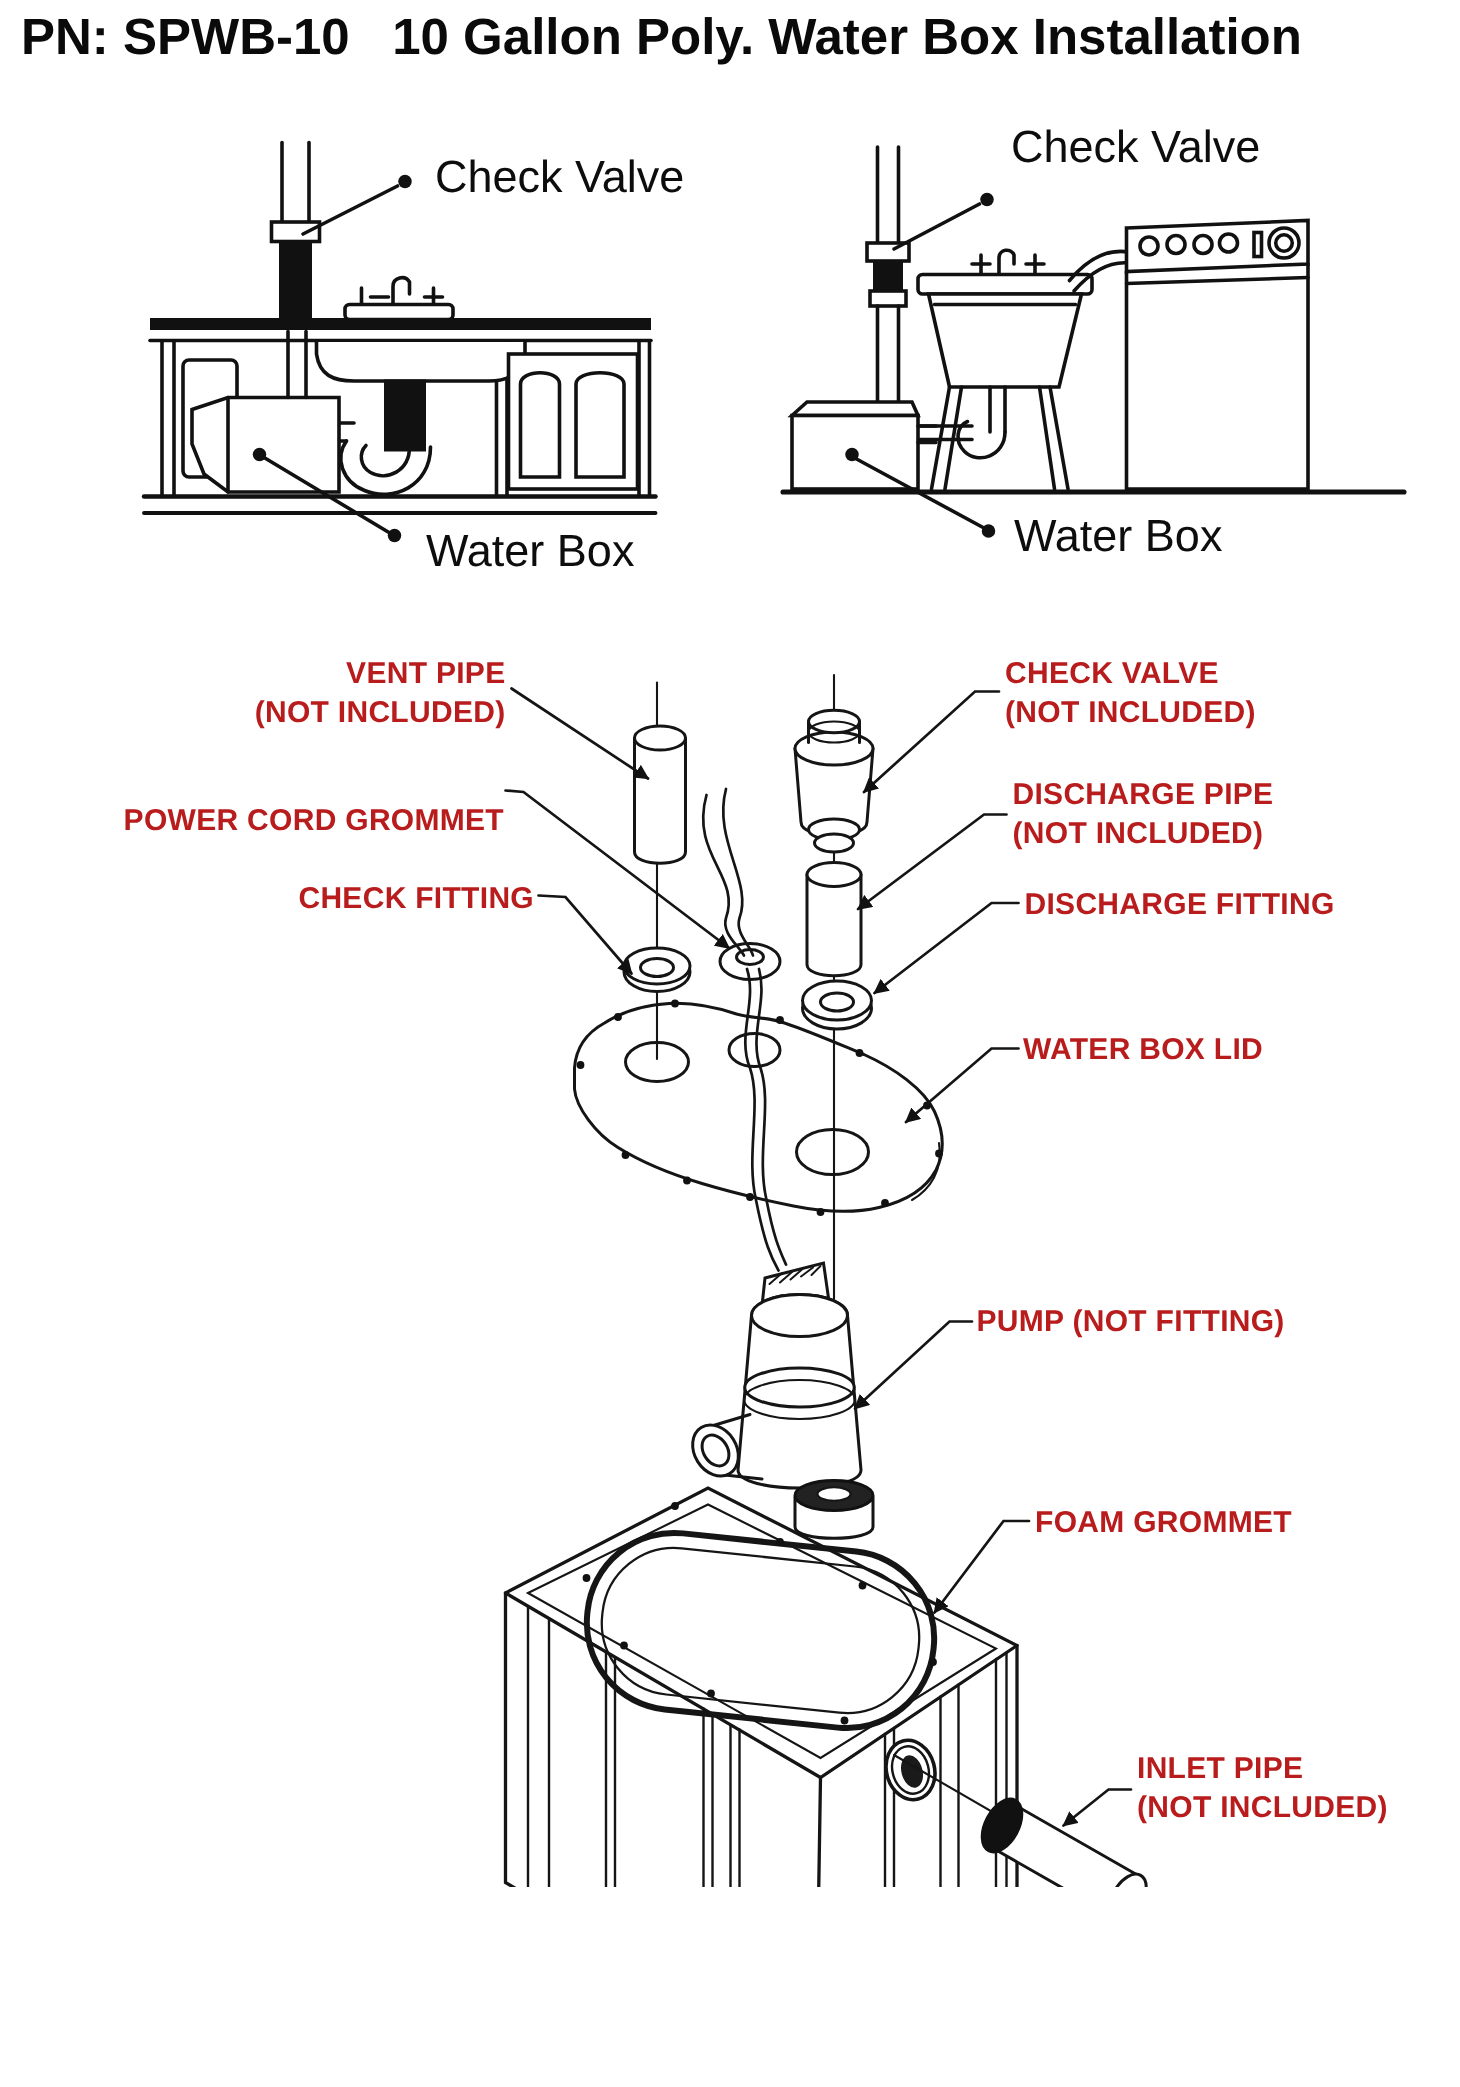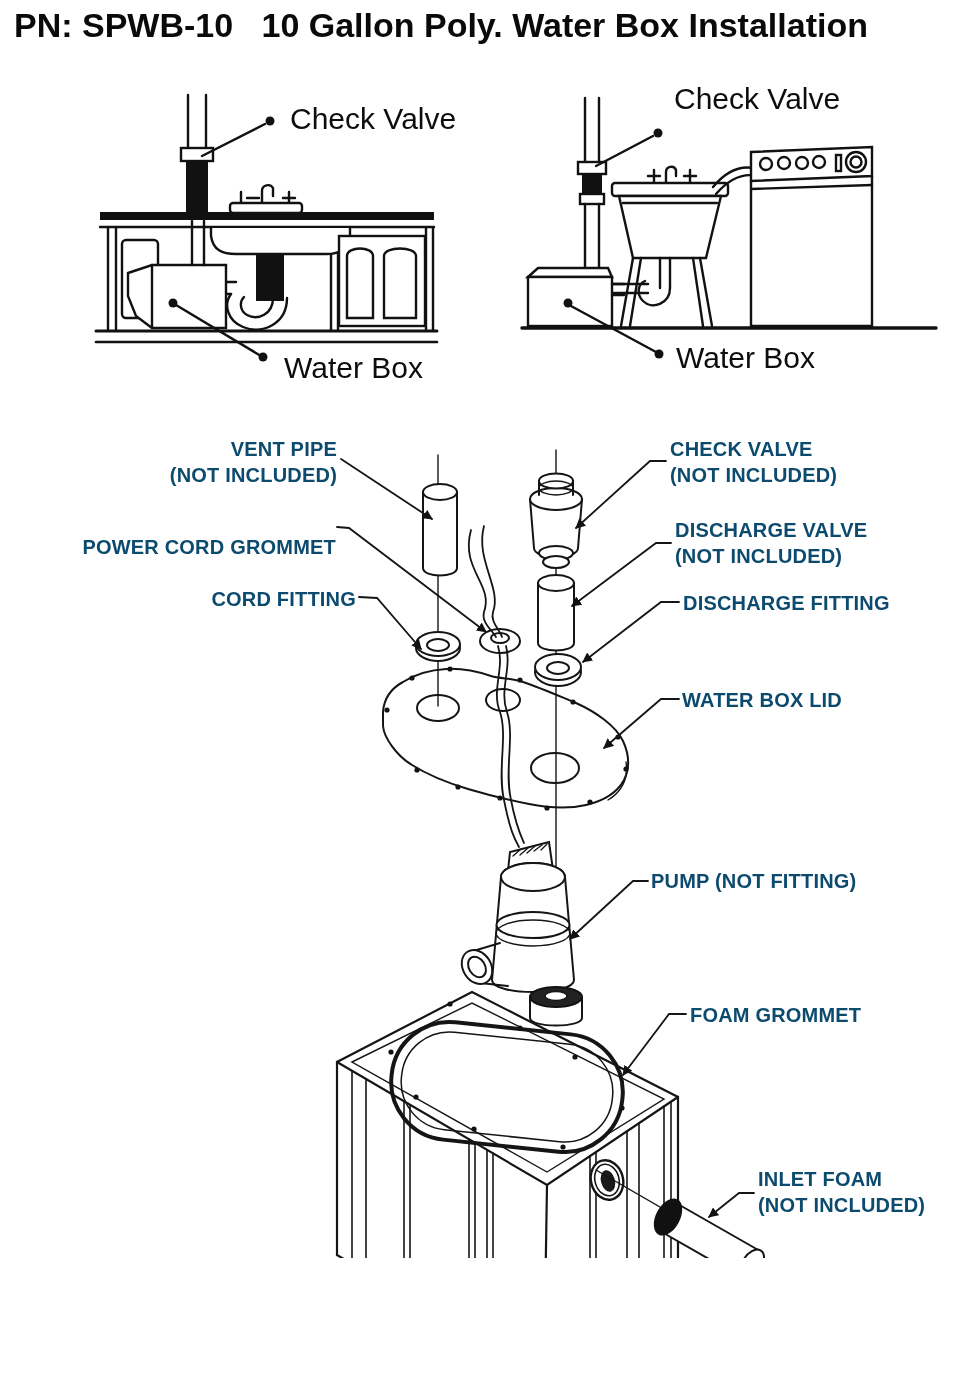--- a/index.html
+++ b/index.html
@@ -2,21 +2,21 @@
 <html><head>
 <meta charset="utf-8">
 <style>
   html,body{margin:0;padding:0;background:#ffffff;}
   #page{position:relative;width:973px;height:1258px;background:#fff;overflow:hidden;
         font-family:"Liberation Sans", sans-serif;}
   #art{position:absolute;left:0;top:0;}
   .title{position:absolute;left:14px;top:6px;font-size:34px;font-weight:bold;color:#0a0a0a;
          letter-spacing:0px;white-space:pre;}
   .biglabel{position:absolute;font-size:30px;color:#0d0d0d;white-space:nowrap;}
-  .caplabel{position:absolute;font-size:20px;font-weight:bold;color:#0c4a6e;
+  .caplabel{position:absolute;font-size:20px;font-weight:bold;color:#b91c1c;
             line-height:26px;white-space:nowrap;letter-spacing:0.2px;}
   .alignR{text-align:right;}
   .alignL{text-align:left;}
 </style>
 </head>
 <body>
 
 <div id="page">
 
 <svg id="art" width="973" height="1391" viewBox="0 0 973 1391">
@@ -303,33 +303,33 @@
 <div class="biglabel" style="left:290px;top:102px;">Check Valve</div>
 <div class="biglabel" style="left:284px;top:351px;">Water Box</div>
 <div class="biglabel" style="left:674px;top:82px;">Check Valve</div>
 <div class="biglabel" style="left:676px;top:341px;">Water Box</div>
 
 <div class="caplabel alignR" style="right:636px;top:436px;">
   <div>VENT PIPE</div>
   <div>(NOT INCLUDED)</div>
 </div>
 <div class="caplabel alignR" style="right:637px;top:534px;">POWER CORD GROMMET</div>
-<div class="caplabel alignR" style="right:617px;top:586px;">CORD FITTING</div>
+<div class="caplabel alignR" style="right:617px;top:586px;">CHECK FITTING</div>
 
 <div class="caplabel alignL" style="left:670px;top:436px;">
   <div>CHECK VALVE</div>
   <div>(NOT INCLUDED)</div>
 </div>
 <div class="caplabel alignL" style="left:675px;top:517px;">
-  <div>DISCHARGE VALVE</div>
+  <div>DISCHARGE PIPE</div>
   <div>(NOT INCLUDED)</div>
 </div>
 <div class="caplabel alignL" style="left:683px;top:590px;text-align:center;">DISCHARGE FITTING</div>
 <div class="caplabel alignL" style="left:682px;top:687px;text-align:right;">WATER BOX LID</div>
 <div class="caplabel alignL" style="left:651px;top:868px;">PUMP (NOT FITTING)</div>
 <div class="caplabel alignL" style="left:690px;top:1002px;">FOAM GROMMET</div>
 <div class="caplabel alignL" style="left:758px;top:1166px;">
-  <div>INLET FOAM</div>
+  <div>INLET PIPE</div>
   <div>(NOT INCLUDED)</div>
 </div>
 <div class="caplabel alignL" style="left:167px;top:1302px;">WATER BOX</div>
 
 </div>
 
 </body></html>

